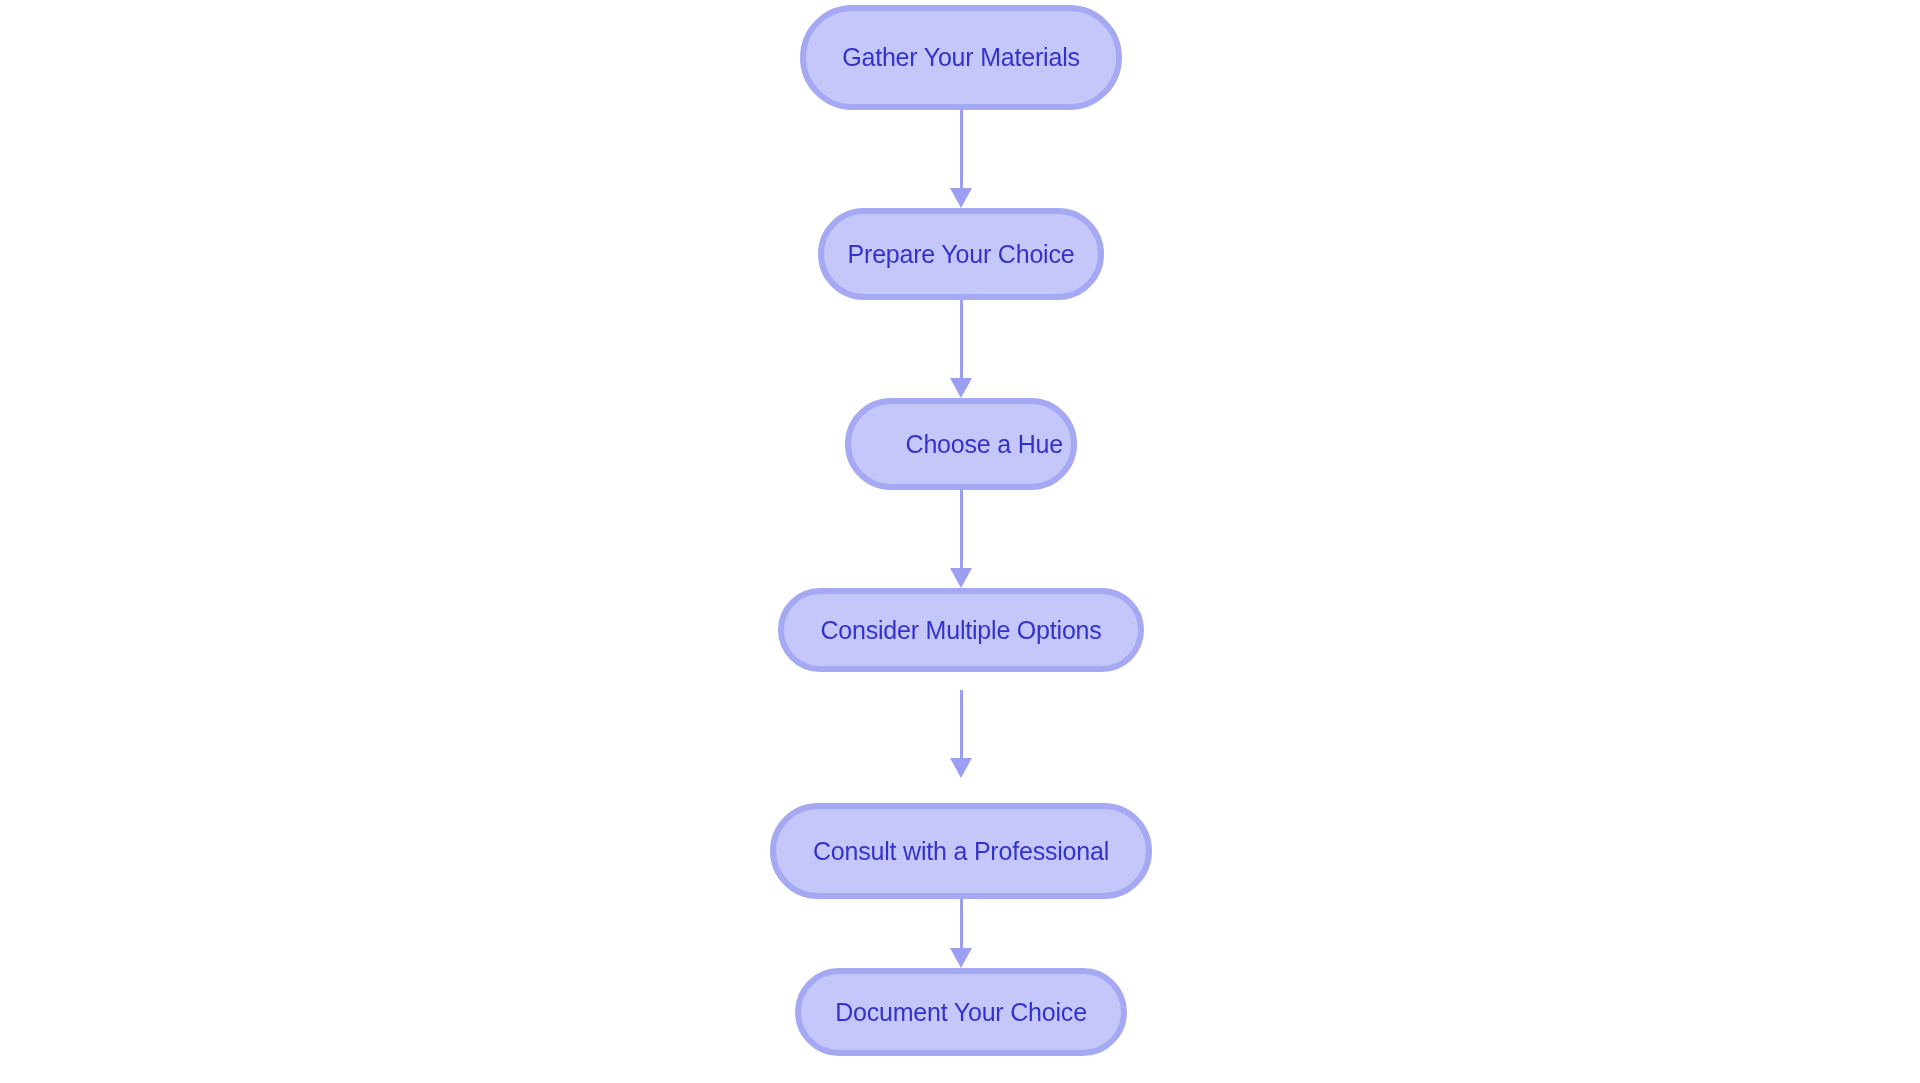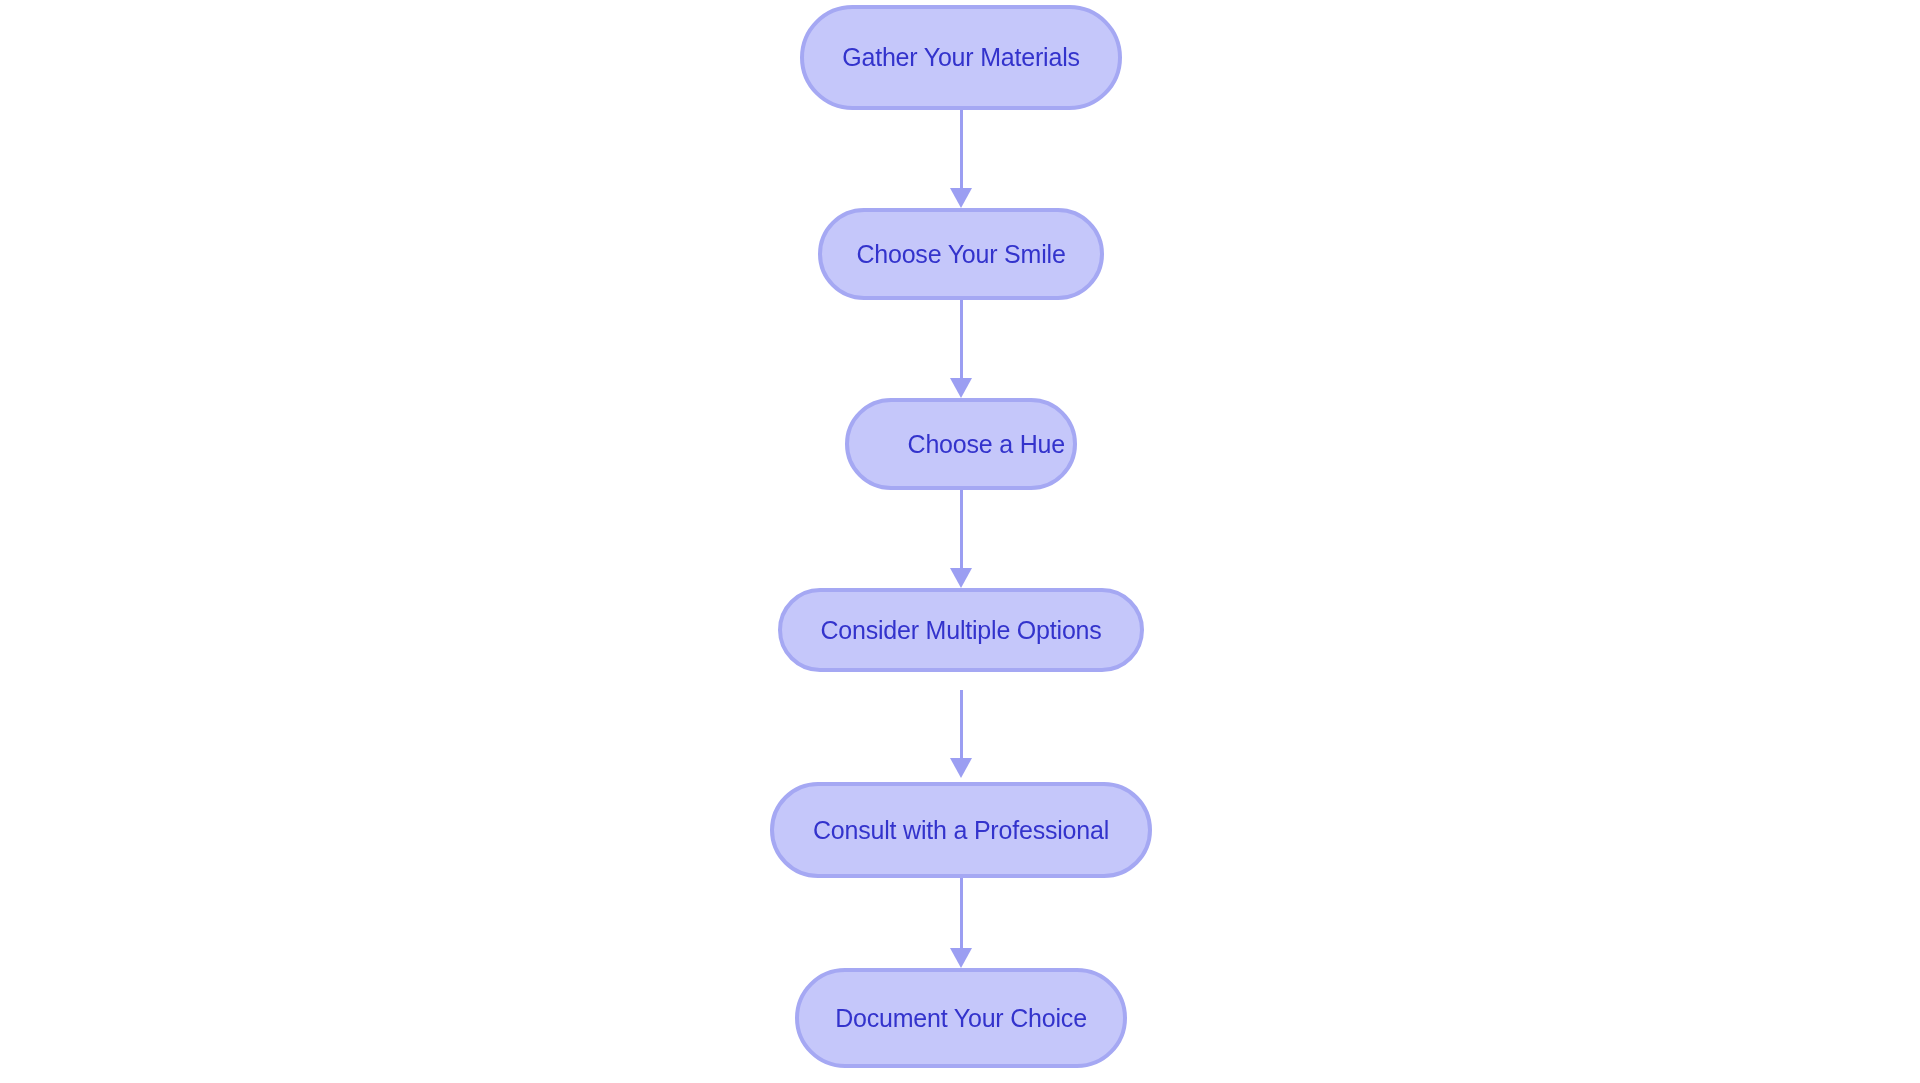--- a/index.html
+++ b/index.html
@@ -22,21 +22,21 @@
     background: #ffffff;
   }
 
   .flow-node {
     position: absolute;
     box-sizing: border-box;
     display: flex;
     align-items: center;
     justify-content: center;
     background: #c5c7fa;
-    border: 4px solid #be185d;
+    border: 6px solid #be185d;
     border-radius: 999px;
     color: #3333cc;
     font-family: "Liberation Sans", "DejaVu Sans", sans-serif;
     font-size: 25px;
     font-weight: 400;
     letter-spacing: -0.2px;
     line-height: 1;
     white-space: nowrap;
     user-select: none;
   }
@@ -93,28 +93,28 @@
   </div>
   <div class="flow-connector" style="left: 960px; top: 874px; width: 0px; height: 94px;">
     <div class="connector-line" style="height: 74px; width: 3px; background: rgb(155, 158, 242);"></div>
     <div class="connector-head" style="top: 74px; border-top-color: rgb(155, 158, 242);"></div>
   </div>
 
   <div class="flow-node" style="left: 800px; top: 5px; width: 322px; height: 105px; background: rgb(197, 199, 250); border-color: rgb(165, 168, 243); color: rgb(51, 51, 204); font-size: 25px;">
     <span class="node-label">Gather Your Materials</span>
   </div>
   <div class="flow-node" style="left: 818px; top: 208px; width: 286px; height: 92px; background: rgb(197, 199, 250); border-color: rgb(165, 168, 243); color: rgb(51, 51, 204); font-size: 25px;">
-    <span class="node-label">Choose Your Smile</span>
+    <span class="node-label">Prepare Your Choice</span>
   </div>
   <div class="flow-node" style="left: 845px; top: 398px; width: 232px; height: 92px; background: rgb(197, 199, 250); border-color: rgb(165, 168, 243); color: rgb(51, 51, 204); font-size: 25px; justify-content: flex-end;">
     <span class="node-label">Choose a Hue</span>
   </div>
   <div class="flow-node" style="left: 778px; top: 588px; width: 366px; height: 84px; background: rgb(197, 199, 250); border-color: rgb(165, 168, 243); color: rgb(51, 51, 204); font-size: 25px;">
     <span class="node-label">Consider Multiple Options</span>
   </div>
-  <div class="flow-node" style="left: 770px; top: 782px; width: 382px; height: 96px; background: rgb(197, 199, 250); border-color: rgb(165, 168, 243); color: rgb(51, 51, 204); font-size: 25px;">
+  <div class="flow-node" style="left: 770px; top: 803px; width: 382px; height: 96px; background: rgb(197, 199, 250); border-color: rgb(165, 168, 243); color: rgb(51, 51, 204); font-size: 25px;">
     <span class="node-label">Consult with a Professional</span>
   </div>
-  <div class="flow-node" style="left: 795px; top: 968px; width: 332px; height: 100px; background: rgb(197, 199, 250); border-color: rgb(165, 168, 243); color: rgb(51, 51, 204); font-size: 25px;">
+  <div class="flow-node" style="left: 795px; top: 968px; width: 332px; height: 88px; background: rgb(197, 199, 250); border-color: rgb(165, 168, 243); color: rgb(51, 51, 204); font-size: 25px;">
     <span class="node-label">Document Your Choice</span>
   </div>
 
 </div>
 
 </body></html>

